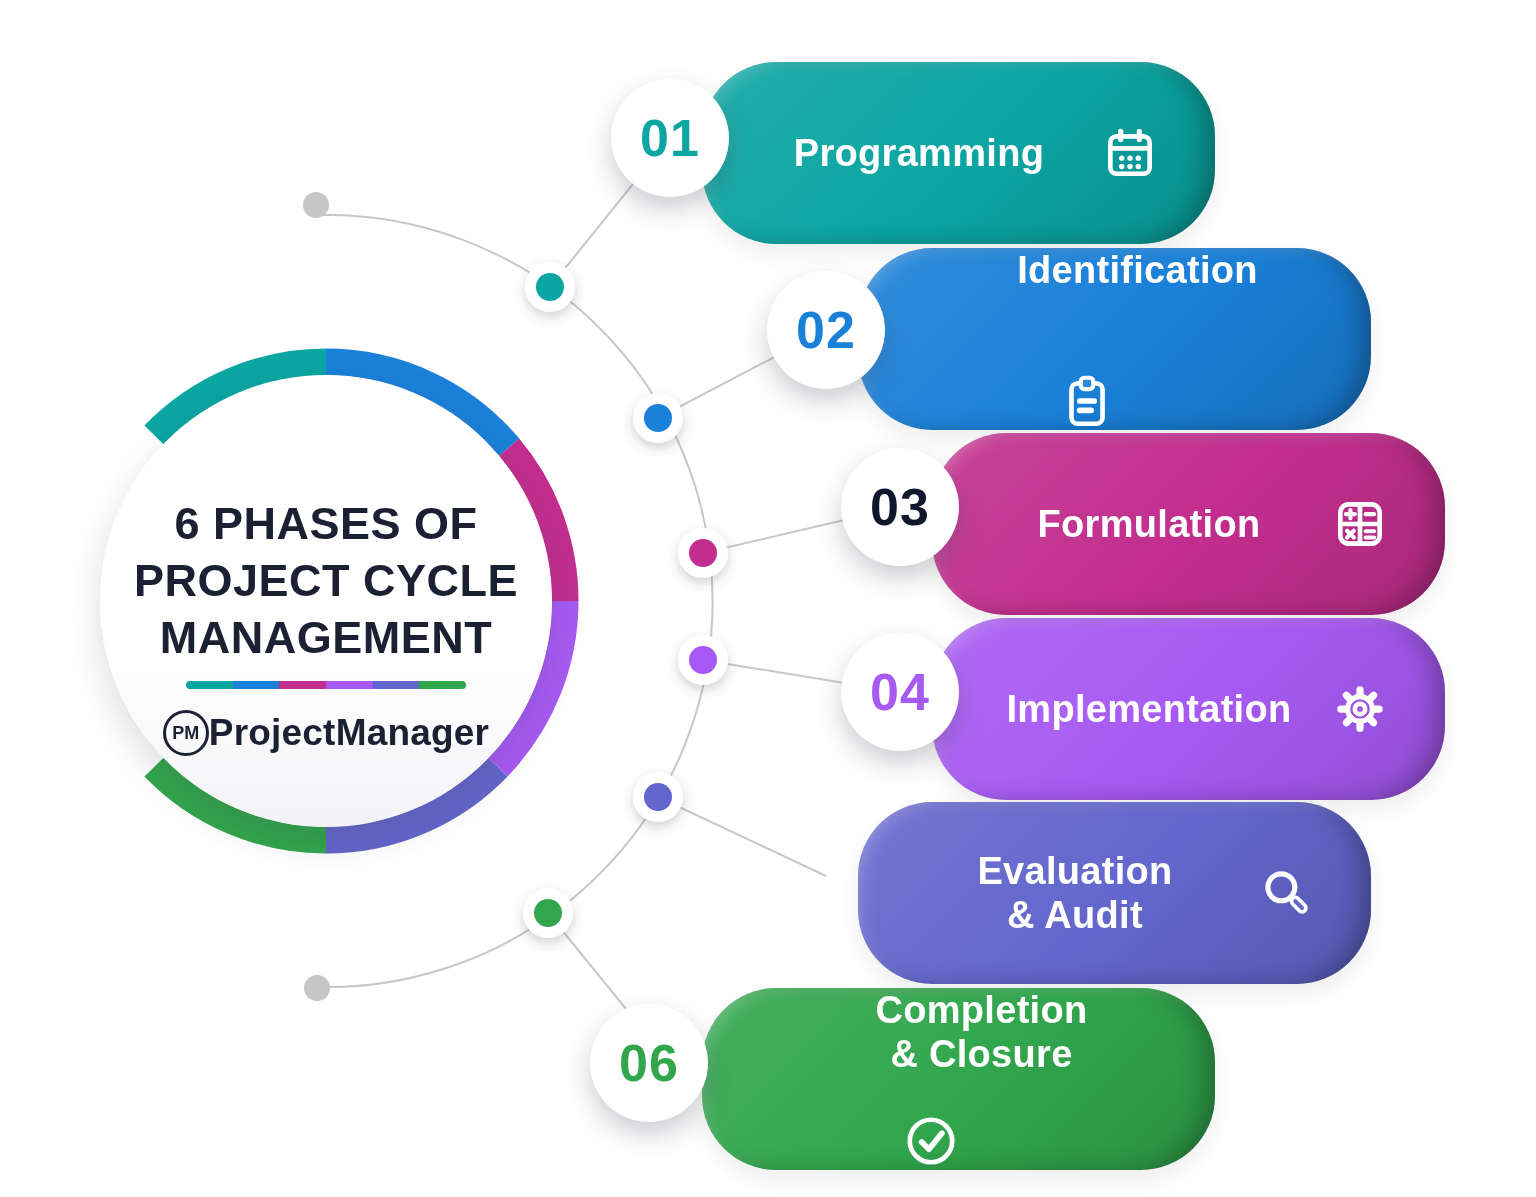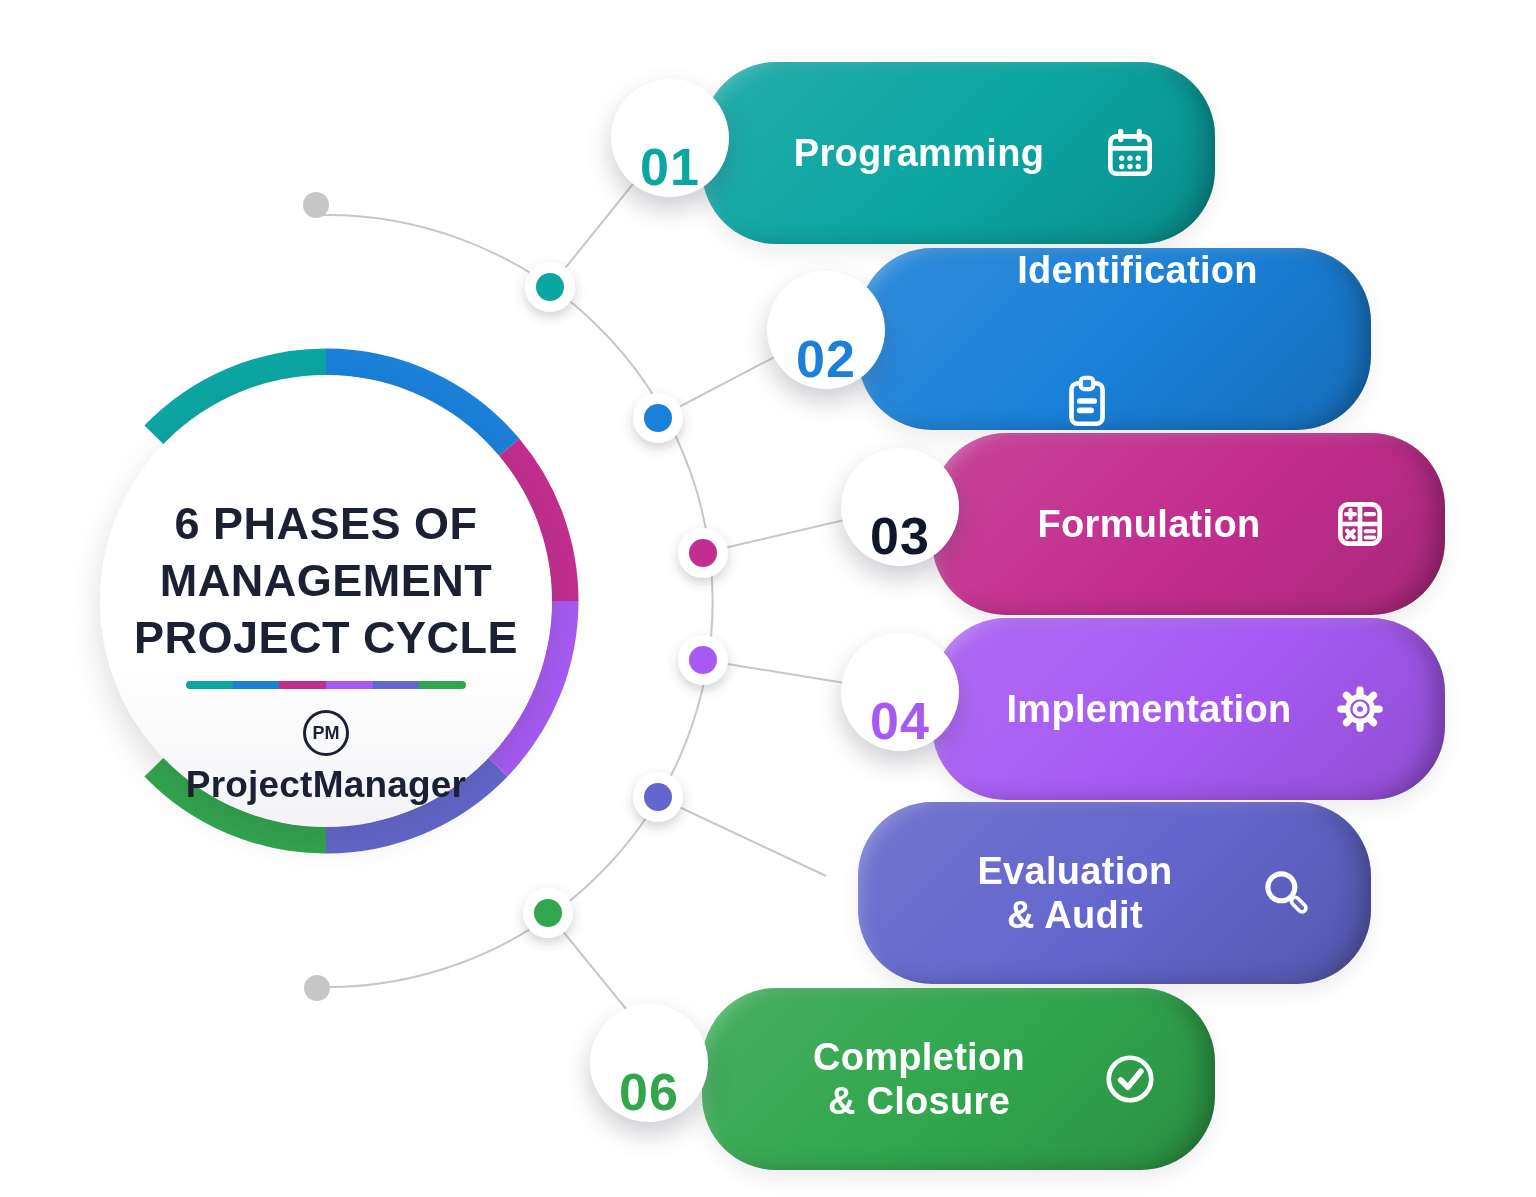--- a/index.html
+++ b/index.html
@@ -12,21 +12,21 @@
   
   .center-circle{
     position:absolute;left:100px;top:375px;width:452px;height:452px;border-radius:50%;
     background:linear-gradient(180deg,#ffffff 62%,#f3f3f6 100%);
     box-shadow:0 14px 34px rgba(60,60,75,.18);
     z-index:2;text-align:center;
   }
   .title{margin-top:120px;font-size:45px;line-height:57px;font-weight:700;letter-spacing:.5px;}
   .divider{width:280px;height:8px;margin:15px auto 0;display:flex;border-radius:4px;overflow:hidden;}
   .divider span{flex:1;}
-  .brand{margin-top:21px;display:flex;align-items:center;justify-content:center;gap:8px;flex-direction:column;}
+  .brand{margin-top:21px;display:flex;align-items:center;justify-content:center;gap:0;}
   .pm-badge{width:40px;height:40px;border:3.5px solid #1B2033;border-radius:50%;
     display:flex;align-items:center;justify-content:center;font-size:18px;font-weight:700;}
   .brand-name{font-size:37px;font-weight:700;letter-spacing:.2px;}
 
   
   .pill{
     position:absolute;width:513px;height:182px;border-radius:74px;z-index:3;
     display:flex;align-items:center;color:#fff;
     box-shadow:inset -16px -4px 26px -8px rgba(0,0,0,.30),
                inset 10px 8px 20px -12px rgba(255,255,255,.35),
@@ -40,21 +40,21 @@
   .p2{left:858px;top:248px;}
   .p3{left:932px;top:433px;}
   .p4{left:932px;top:618px;}
   .p5{left:858px;top:802px;}
   .p6{left:702px;top:988px;}
 
   
   .num{
     position:absolute;width:118px;height:118px;border-radius:50%;background:#fff;z-index:4;
     box-shadow:0 12px 26px rgba(75,75,92,.28);
-    display:flex;align-items:flex-end;justify-content:center;
+    display:flex;align-items:center;justify-content:center;
     font-size:52px;font-weight:700;letter-spacing:1px;
   }
   .n1{left:611px;top:79px;}
   .n2{left:767px;top:271px;}
   .n3{left:841px;top:448px;}
   .n4{left:841px;top:633px;}
   .n5{left:767px;top:817px;}
   .n6{left:590px;top:1004px;}
 </style>
 </head>
@@ -103,22 +103,22 @@
         <circle cx="658" cy="797" r="25" fill="#FFFFFF" filter="url(#nodeshadow)"></circle>
         <circle cx="658" cy="797" r="14" fill="#6366CC"></circle>
         <circle cx="548" cy="913" r="25" fill="#FFFFFF" filter="url(#nodeshadow)"></circle>
         <circle cx="548" cy="913" r="14" fill="#31A64D"></circle>
       </g>
   </svg>
 
   <div class="center-circle">
     <div class="title" style="color: rgb(27, 32, 51);">
       <div>6 PHASES OF</div>
+      <div>PROJECT CYCLE</div>
       <div>MANAGEMENT</div>
-      <div>PROJECT CYCLE</div>
     </div>
     <div class="divider">
       <span style="background: rgb(11, 165, 162);"></span>
       <span style="background: rgb(26, 128, 216);"></span>
       <span style="background: rgb(194, 46, 142);"></span>
       <span style="background: rgb(167, 90, 243);"></span>
       <span style="background: rgb(99, 102, 204);"></span>
       <span style="background: rgb(49, 166, 77);"></span>
     </div>
     <div class="brand">
@@ -206,21 +206,21 @@
   <div class="pill p5" style="background: linear-gradient(135deg, rgb(115, 117, 209) 0%, rgb(99, 102, 204) 52%, rgb(85, 88, 175) 100%);">
     <span class="pill-label">Evaluation
 &amp; Audit</span>
     <svg class="pill-icon" viewBox="0 0 56 56" fill="none" stroke="#fff" stroke-linecap="round" stroke-linejoin="round">
       <circle cx="23.5" cy="22.5" r="13" stroke-width="5"></circle>
       <line x1="37" y1="36" x2="43.5" y2="42.5" stroke-width="11"></line>
       <line x1="37" y1="36" x2="43.5" y2="42.5" stroke-width="4" stroke="#6366CC"></line>
     </svg>
   </div>
 
-  <div class="pill p6" style="background: linear-gradient(135deg, rgb(70, 175, 95) 0%, rgb(49, 166, 77) 52%, rgb(42, 143, 66) 100%);">
+  <div class="pill p6" style="background: linear-gradient(135deg, rgb(70, 175, 95) 0%, rgb(49, 166, 77) 52%, rgb(42, 143, 66) 100%); flex-direction: column;">
     <span class="pill-label">Completion
 &amp; Closure</span>
     <svg class="pill-icon" viewBox="0 0 56 56" fill="none" stroke="#fff" stroke-linecap="round" stroke-linejoin="round">
       <circle cx="28" cy="28" r="20.5" stroke-width="4.5"></circle>
       <polyline points="19,29 26,36 38.5,20.5" stroke-width="5.5"></polyline>
     </svg>
   </div>
   <div class="num n6">
     <span style="color: rgb(49, 166, 77);">06</span>
   </div>

